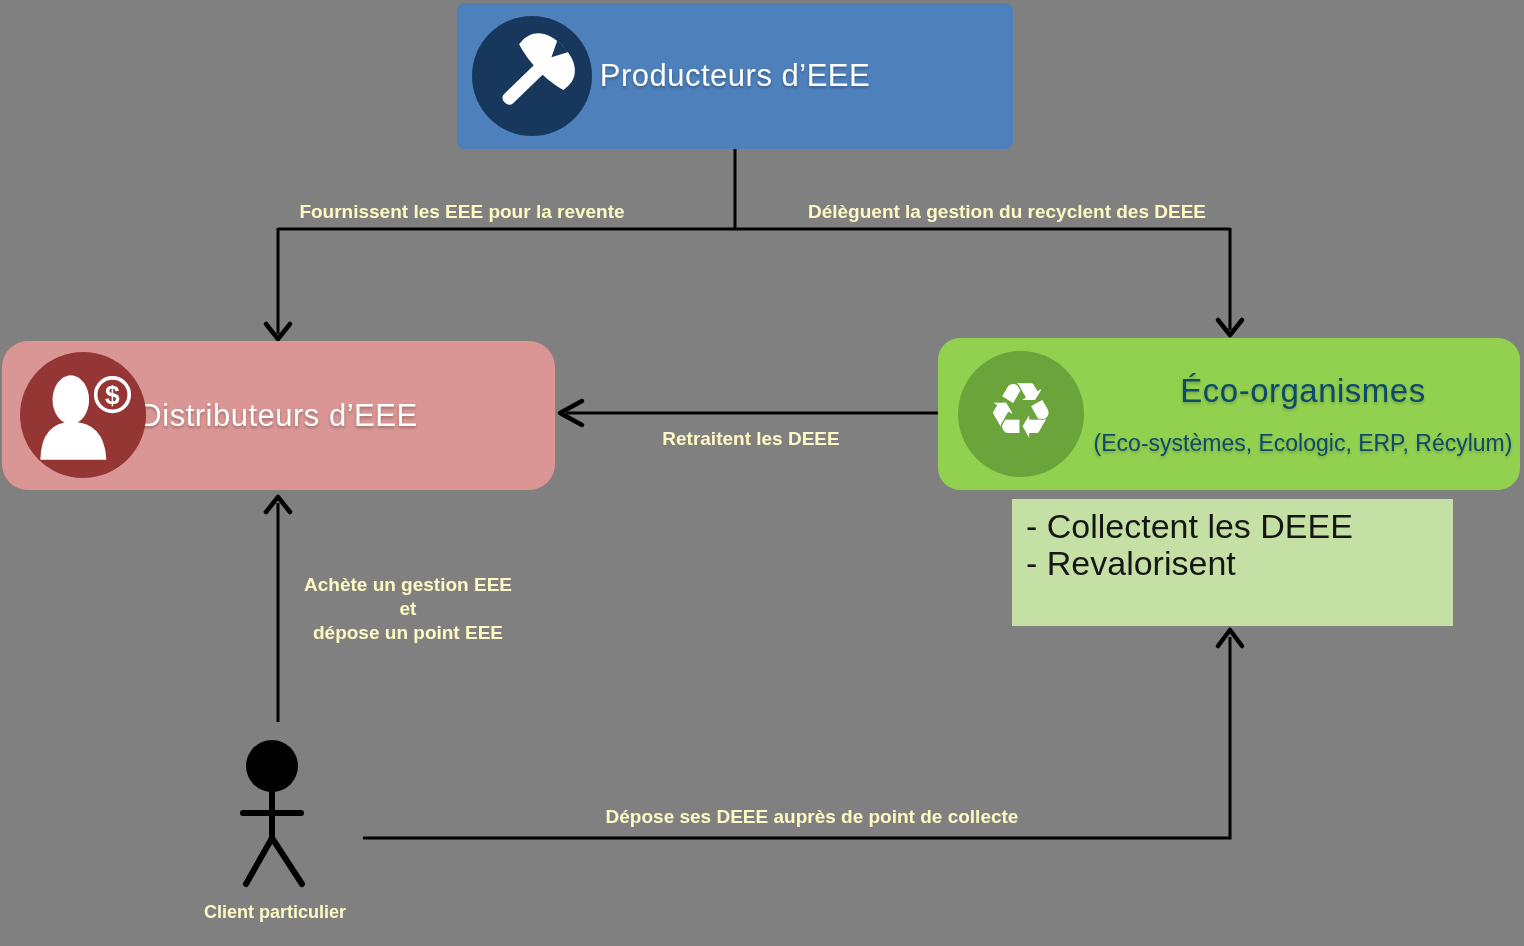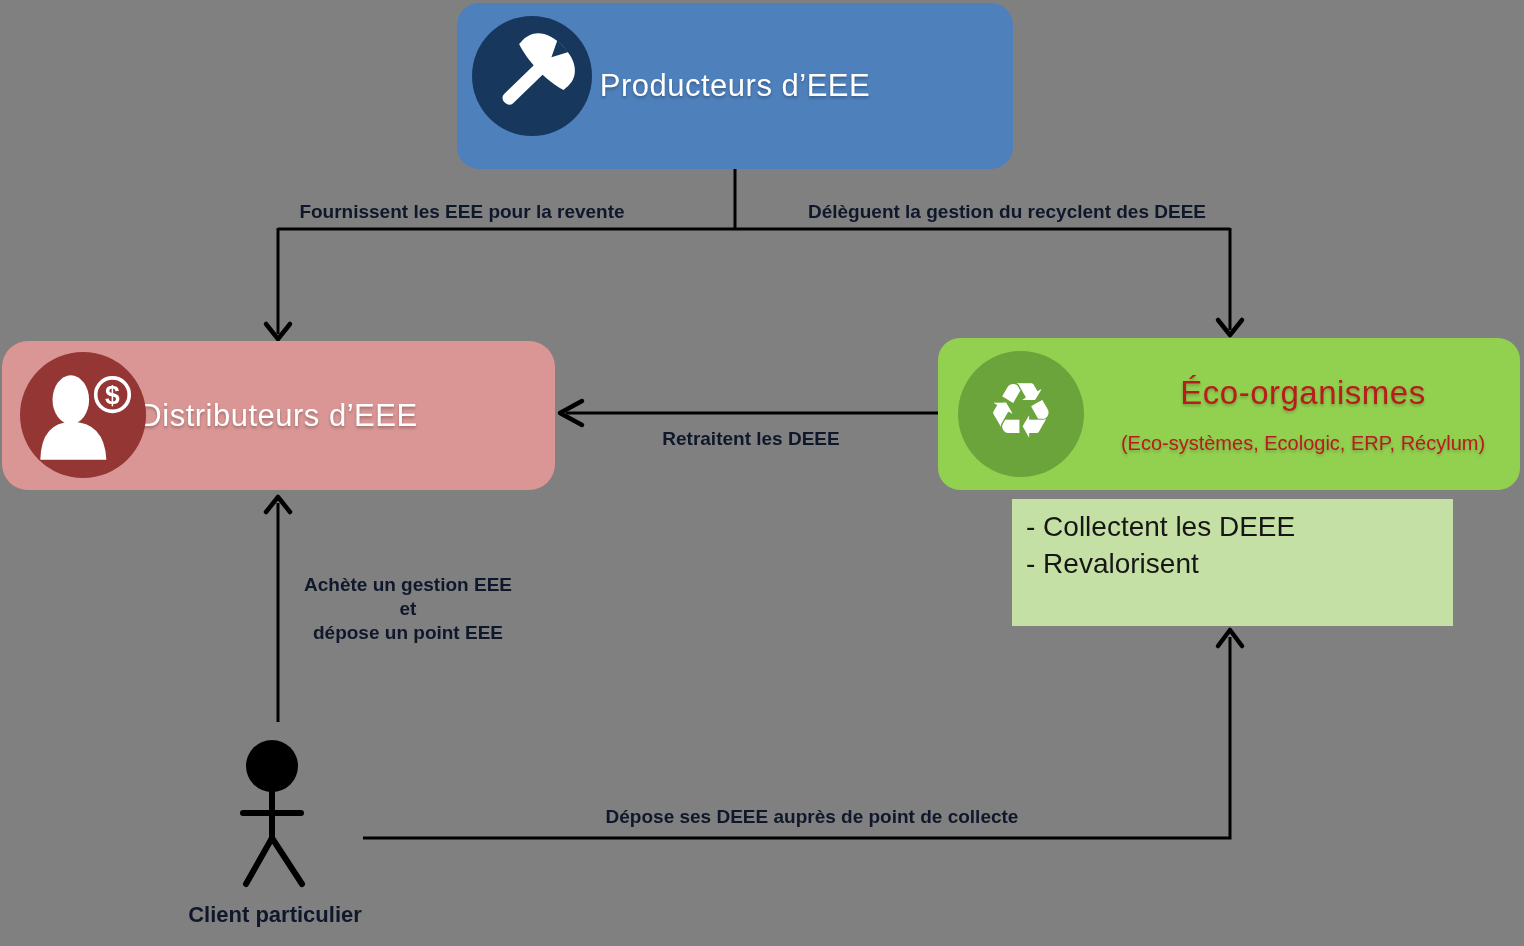--- a/index.html
+++ b/index.html
@@ -3,44 +3,44 @@
 <meta charset="utf-8">
 <style>
   html,body{margin:0;padding:0;background:#555;}
   .canvas{
     position:relative;width:1524px;height:946px;overflow:hidden;
     background:var(--bg);
     font-family:"Liberation Sans",sans-serif;
   }
   #overlay{position:absolute;left:0;top:0;z-index:1;}
   .node{position:absolute;z-index:2;display:flex;align-items:center;}
-  #node-producteurs{left:457px;top:3px;width:556px;height:166px;background:var(--blue);border-radius:22px;}
+  #node-producteurs{left:457px;top:3px;width:556px;height:146px;background:var(--blue);border-radius:8px;}
   #node-distributeurs{left:2px;top:341px;width:553px;height:149px;background:var(--pink);border-radius:26px;}
   #node-eco{left:938px;top:338px;width:582px;height:152px;background:var(--green);border-radius:22px;}
   .node-icon{position:absolute;border-radius:50%;}
   #icon-producteurs{left:15px;top:13px;width:120px;height:120px;}
   #icon-distributeurs{left:18px;top:11px;width:126px;height:126px;}
   #icon-eco{left:20px;top:13px;width:126px;height:126px;background:var(--circle_green);
     display:flex;align-items:center;justify-content:center;}
   .recycle-glyph{color:#fff;font-size:76px;line-height:1;font-family:"DejaVu Sans",sans-serif;transform:translateY(-3px);}
   .node-title{width:100%;text-align:center;color:#fff;font-size:31px;
     text-shadow:0 2px 3px rgba(0,0,0,.28);letter-spacing:.5px;}
-  #eco-text{margin-left:148px;flex:1;text-align:center;color:#b91c1c;text-shadow:0 2px 3px rgba(0,0,0,.22);}
+  #eco-text{margin-left:148px;flex:1;text-align:center;color:#0c4a6e;text-shadow:0 2px 3px rgba(0,0,0,.22);}
   #eco-title{font-size:33px;letter-spacing:.5px;}
-  #eco-sub{font-size:20px;margin-top:20px;}
+  #eco-sub{font-size:23px;margin-top:20px;}
   #box-actions{position:absolute;left:1012px;top:499px;width:441px;height:127px;z-index:2;
     background:var(--light_green);box-sizing:border-box;padding:9px 16px 0 14px;
-    color:#161616;font-size:28px;line-height:37px;white-space:nowrap;}
-  .edge-label{position:absolute;z-index:3;font-weight:bold;font-size:19px;color:#0f172a;text-align:center;}
+    color:#161616;font-size:34px;line-height:37px;white-space:nowrap;}
+  .edge-label{position:absolute;z-index:3;font-weight:bold;font-size:19px;color:#fef9c3;text-align:center;}
   #label-fournissent{left:262px;top:201px;width:400px;}
   #label-deleguent{left:797px;top:201px;width:420px;}
   #label-collectent{left:601px;top:428px;width:300px;}
   #label-achete{left:258px;top:573px;width:300px;line-height:24px;}
   #label-depose{left:562px;top:806px;width:500px;}
-  #label-client{left:165px;top:902px;width:220px;font-size:22px;}
+  #label-client{left:165px;top:902px;width:220px;font-size:18px;}
 </style>
 </head>
 <body>
 
 <div class="canvas">
 
   <svg id="overlay" width="1524" height="946" viewBox="0 0 1524 946">
     <g stroke="#000" stroke-width="3" fill="none">
       <path d="M735 149 V229"></path>
       <path d="M278 229 H1230"></path>

